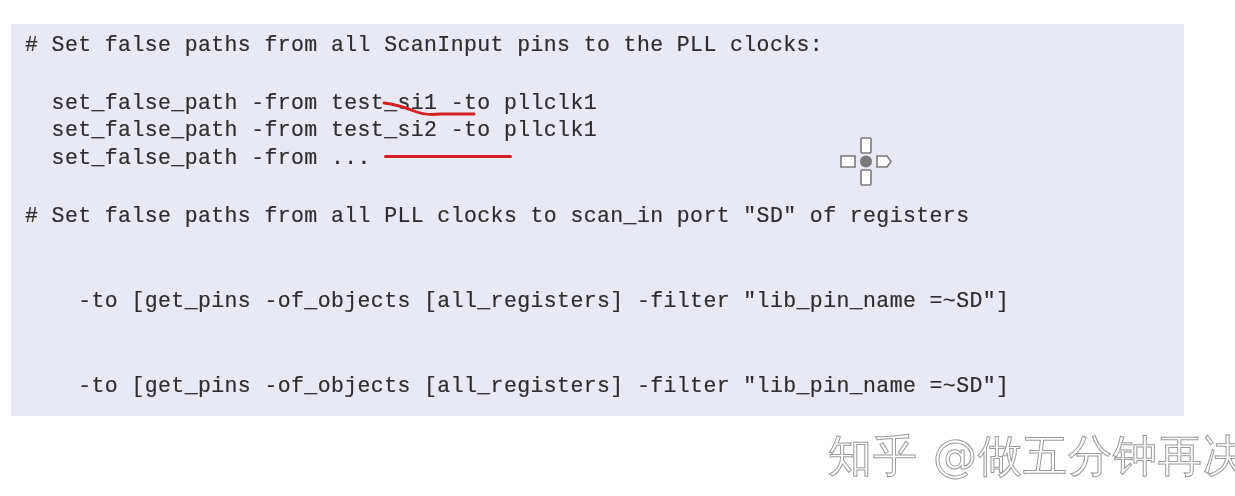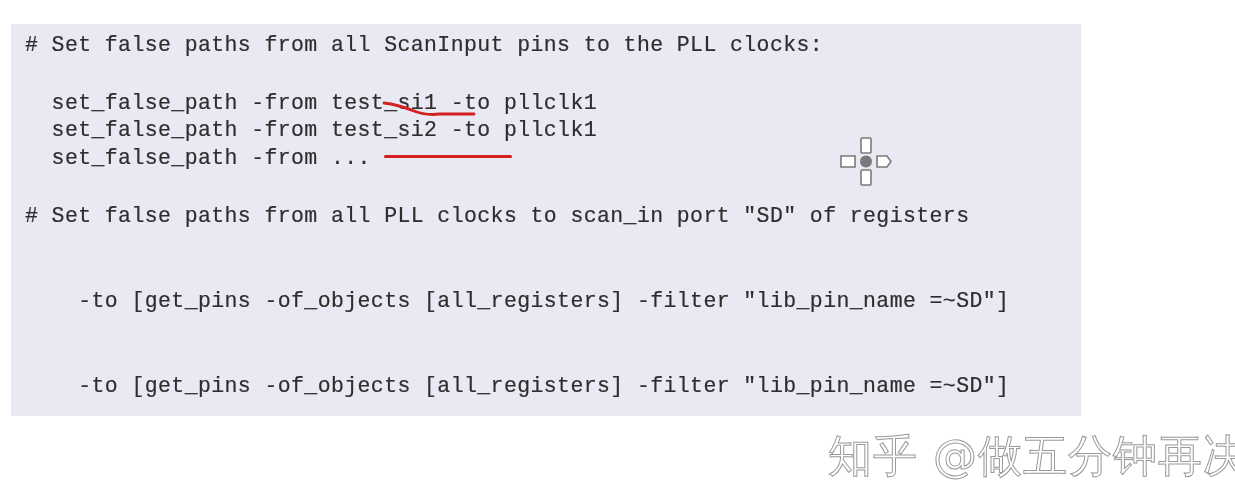--- a/index.html
+++ b/index.html
@@ -10,21 +10,21 @@
     body {
       width: 1235px;
       height: 496px;
       position: relative;
       overflow: hidden;
     }
     .code-box {
       position: absolute;
       left: 11px;
       top: 24px;
-      width: 1070px;
+      width: 1173px;
       height: 392px;
       background: #e9e9f3;
     }
     .code-line {
       position: absolute;
       left: 0;
       white-space: pre;
       font-family: "Liberation Mono", "DejaVu Sans Mono", monospace;
       font-size: 21.5px;
       color: #2e2e2e;

